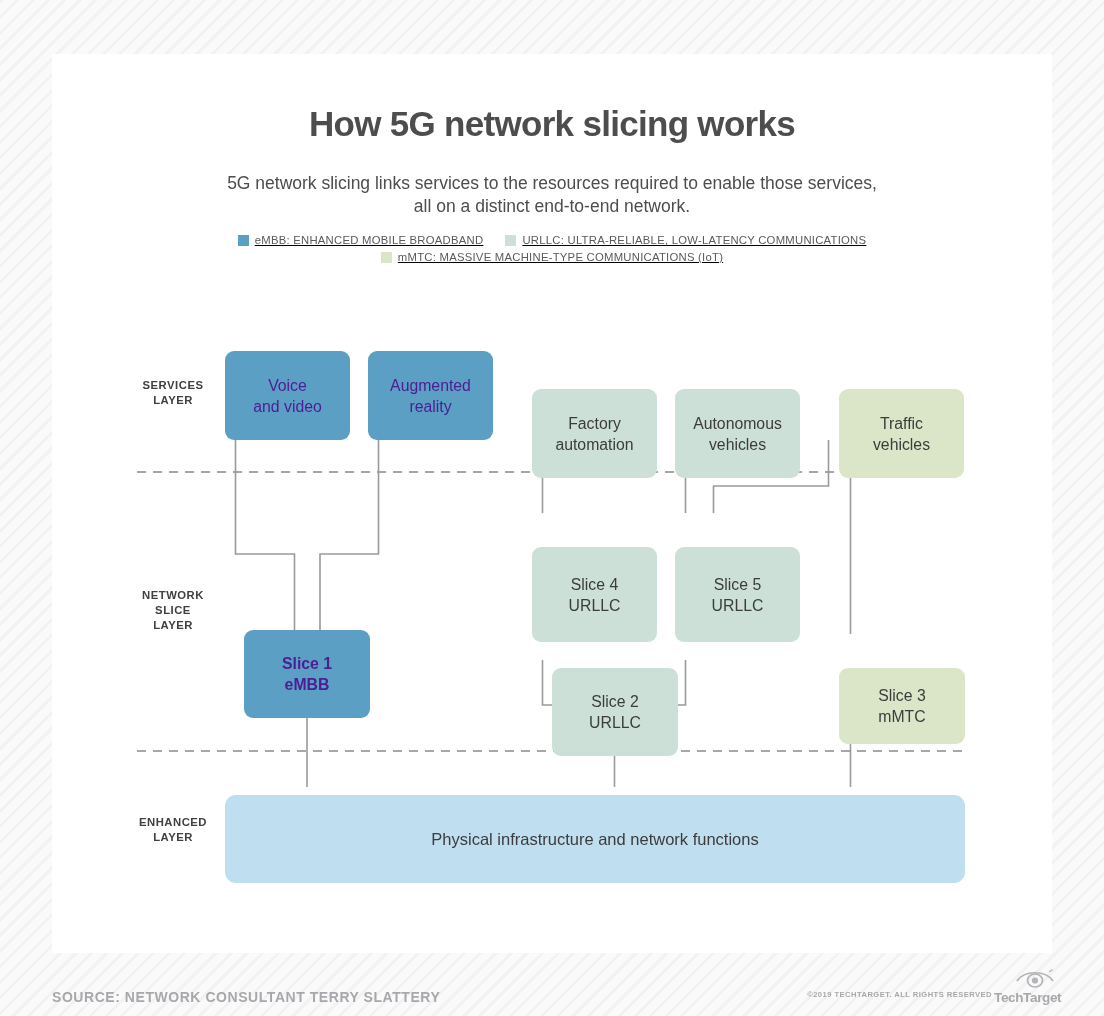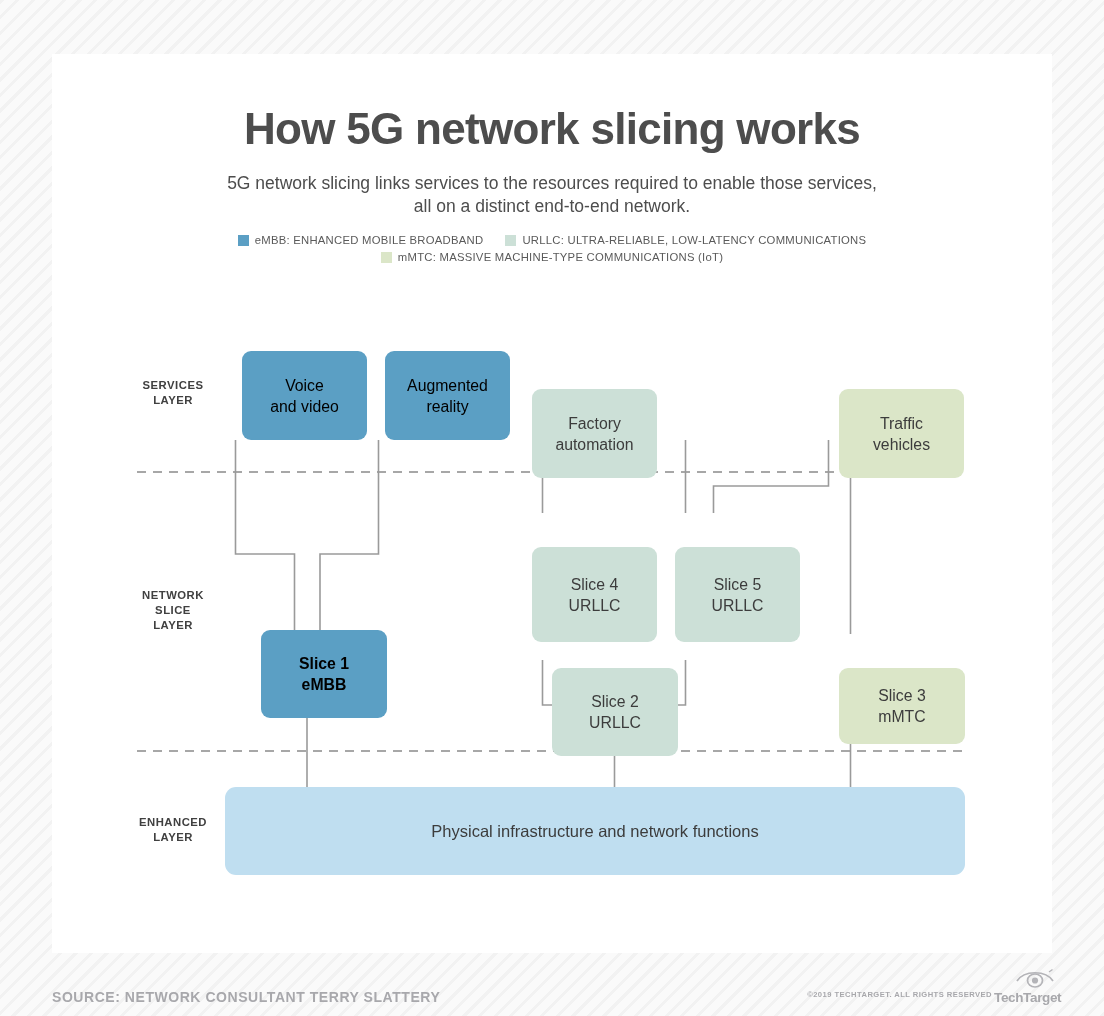--- a/index.html
+++ b/index.html
@@ -37,21 +37,21 @@
     background: #ffffff;
   }
 
   
   .title {
     position: absolute;
     left: 0;
     top: 50px;
     width: 1000px;
     text-align: center;
-    font-size: 44px;
+    font-size: 35px;
     font-weight: bold;
     color: #4d4d4d;
     letter-spacing: -0.7px;
     font-family: "Liberation Sans", sans-serif;
   }
   .subtitle {
     position: absolute;
     left: 100px;
     top: 118px;
     width: 800px;
@@ -60,20 +60,21 @@
     line-height: 23px;
     color: #4d4d4d;
   }
 
   
   .legend {
     position: absolute;
     left: 0;
     top: 180px;
     width: 1000px;
+    text-decoration: underline;
   }
   .legend-row {
     display: flex;
     justify-content: center;
     align-items: center;
     gap: 22px;
     margin-bottom: 5px;
   }
   .legend-item {
     display: flex;
@@ -125,30 +126,31 @@
     border-radius: 9px;
     display: flex;
     align-items: center;
     justify-content: center;
     text-align: center;
     font-size: 15.8px;
     line-height: 21px;
     box-sizing: border-box;
   }
   .node.dark-txt { color: #3c3c3c; margin-top: 38px; }
-  .node.light-txt { color: #000000; margin-left: 17px; }
+  .node.light-txt { color: #4c1d95; }
 
   .resource-bar {
     position: absolute;
     border-radius: 11px;
     display: flex;
     align-items: center;
     justify-content: center;
     font-size: 16.5px;
     color: #3c3c3c;
+    margin-top: 8px;
   }
 
   
   .footer-src {
     position: absolute;
     left: 52px;
     top: 989px;
     font-size: 14px;
     font-weight: bold;
     color: #a8a8ac;
@@ -274,20 +276,26 @@
       <div class="node light-txt" style="left: 316px; top: 297px; width: 125px; height: 89px; background: rgb(91, 159, 196);">
         <div>
           <div>Augmented</div>
           <div>reality</div>
         </div>
       </div>
       <div class="node dark-txt" style="left: 480px; top: 297px; width: 125px; height: 89px; background: rgb(204, 224, 215);">
         <div>
           <div>Factory</div>
           <div>automation</div>
+        </div>
+      </div>
+      <div class="node dark-txt" style="left: 623px; top: 297px; width: 125px; height: 89px; background: rgb(204, 224, 215);">
+        <div>
+          <div>Autonomous</div>
+          <div>vehicles</div>
         </div>
       </div>
       <div class="node dark-txt" style="left: 787px; top: 297px; width: 125px; height: 89px; background: rgb(219, 230, 200);">
         <div>
           <div>Traffic</div>
           <div>vehicles</div>
         </div>
       </div>
 
       <div class="node dark-txt" style="left: 480px; top: 455px; width: 125px; height: 95px; background: rgb(204, 224, 215);">

